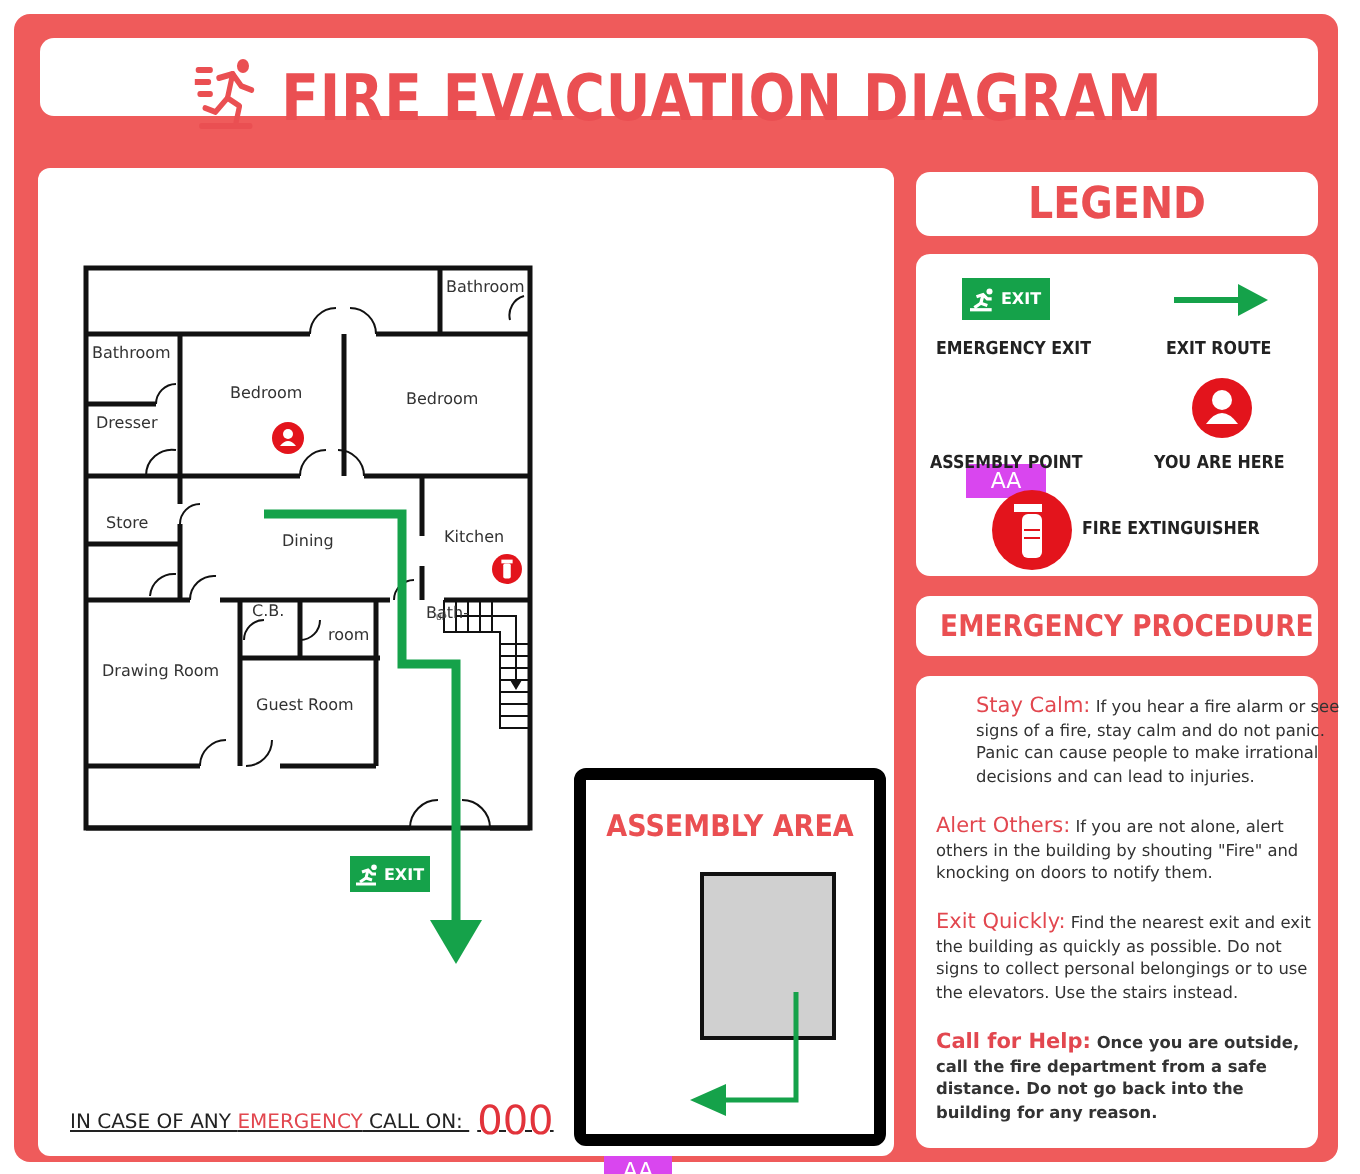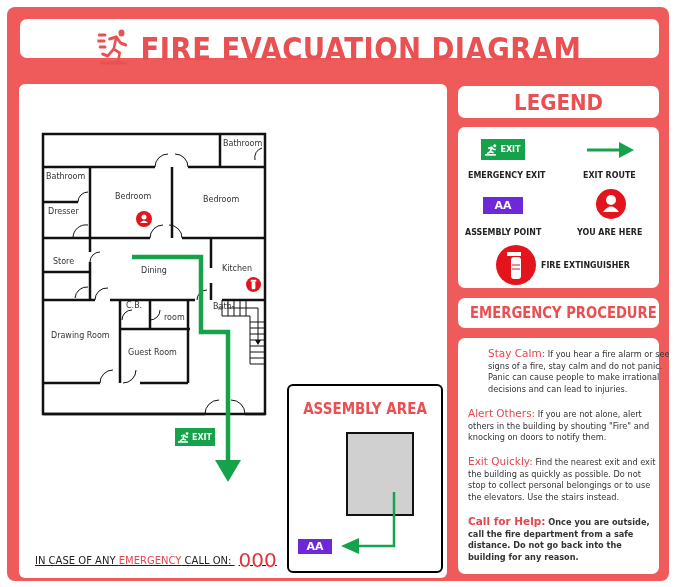--- a/index.html
+++ b/index.html
@@ -11,25 +11,25 @@
   .title .runner{display:inline-block;vertical-align:middle;margin-right:10px;}
   .map-panel{left:19px;top:84px;width:428px;height:494px;border-radius:6px;}
   .legend-title-panel{left:458px;top:86px;width:201px;height:32px;}
   .legend-title{position:absolute;left:0;right:0;top:4px;text-align:center;font-weight:bold;font-size:22px;color:#ea4f52;transform:scaleX(0.9);}
   .legend-panel{left:458px;top:127px;width:201px;height:161px;}
   .proc-title-panel{left:458px;top:298px;width:201px;height:30px;}
   .proc-title{position:absolute;left:0;right:0;top:6px;text-align:center;font-weight:bold;font-size:15px;color:#ea4f52;transform:scaleX(0.88);white-space:nowrap;}
   .proc-panel{left:458px;top:338px;width:201px;height:236px;}
   .legend-label{position:absolute;font-size:9px;color:#222;font-weight:bold;white-space:nowrap;transform:scaleX(0.88);transform-origin:left;}
   .exit-sign{position:absolute;background:#15a24a;color:#fff;font-weight:bold;font-size:8px;display:flex;align-items:center;justify-content:center;gap:2px;}
-  .aa-sign{position:absolute;background:#6d28d9;color:#fff;font-weight:bold;font-size:11px;display:flex;align-items:center;justify-content:center;}
+  .aa-sign{position:absolute;background:#d946ef;color:#fff;font-weight:normal;font-size:11px;display:flex;align-items:center;justify-content:center;margin-top:35px;}
   .proc{position:absolute;left:10px;width:188px;font-size:8.2px;line-height:11.6px;color:#333;}
   .proc .head{color:#e2474f;font-size:10.5px;}
   .room-label{position:absolute;font-size:8px;color:#333;white-space:nowrap;}
-  .assembly{position:absolute;left:287px;top:384px;width:156px;height:189px;border:2px solid #000000;border-radius:6px;background:#fff;box-sizing:border-box;}
+  .assembly{position:absolute;left:287px;top:384px;width:156px;height:189px;border:6px solid #000000;border-radius:6px;background:#fff;box-sizing:border-box;}
   .assembly-title{position:absolute;left:0;right:0;top:14px;text-align:center;font-weight:bold;font-size:15px;color:#ea4f52;transform:scaleX(0.9);white-space:nowrap;}
   .footer{position:absolute;left:35px;top:548px;font-size:10px;color:#222;white-space:nowrap;text-decoration:underline;}
   .footer .em{color:#e2474f;}
   .footer .num{color:#e2333b;font-size:20px;vertical-align:-3px;margin-left:4px;}
 </style>
 </head>
 <body>
 
 <div class="frame"></div>
 
@@ -237,18 +237,18 @@
   <div class="proc-title">EMERGENCY PROCEDURE</div>
 </div>
 <div class="panel proc-panel">
   <div class="proc" style="top:10px;margin-left:20px;">
     <span class="head">Stay Calm:</span><span> If you hear a fire alarm or see signs of a fire, stay calm and do not panic. Panic can cause people to make irrational decisions and can lead to injuries.</span>
   </div>
   <div class="proc" style="top:70px;">
     <span class="head">Alert Others:</span><span> If you are not alone, alert others in the building by shouting "Fire" and knocking on doors to notify them.</span>
   </div>
   <div class="proc" style="top:118px;">
-    <span class="head">Exit Quickly:</span><span>  Find the nearest exit and exit the building as quickly as possible. Do not stop to collect personal belongings or to use the elevators. Use the stairs instead.</span>
+    <span class="head">Exit Quickly:</span><span>  Find the nearest exit and exit the building as quickly as possible. Do not signs to collect personal belongings or to use the elevators. Use the stairs instead.</span>
   </div>
   <div class="proc" style="top:178px;font-weight:bold;">
     <span class="head">Call for Help:</span><span>  Once you are outside, call the fire department from a safe distance. Do not go back into the building for any reason.</span>
   </div>
 </div>
 
 </body></html>

